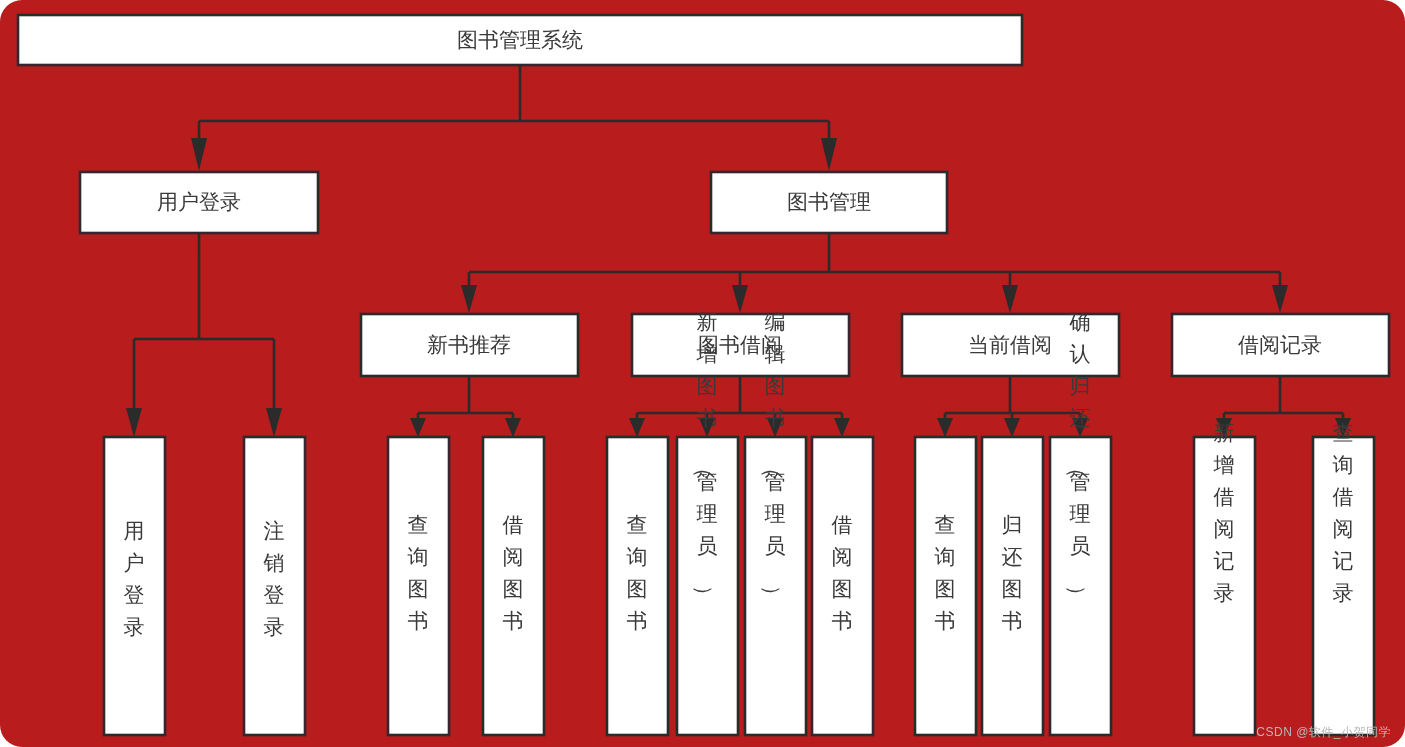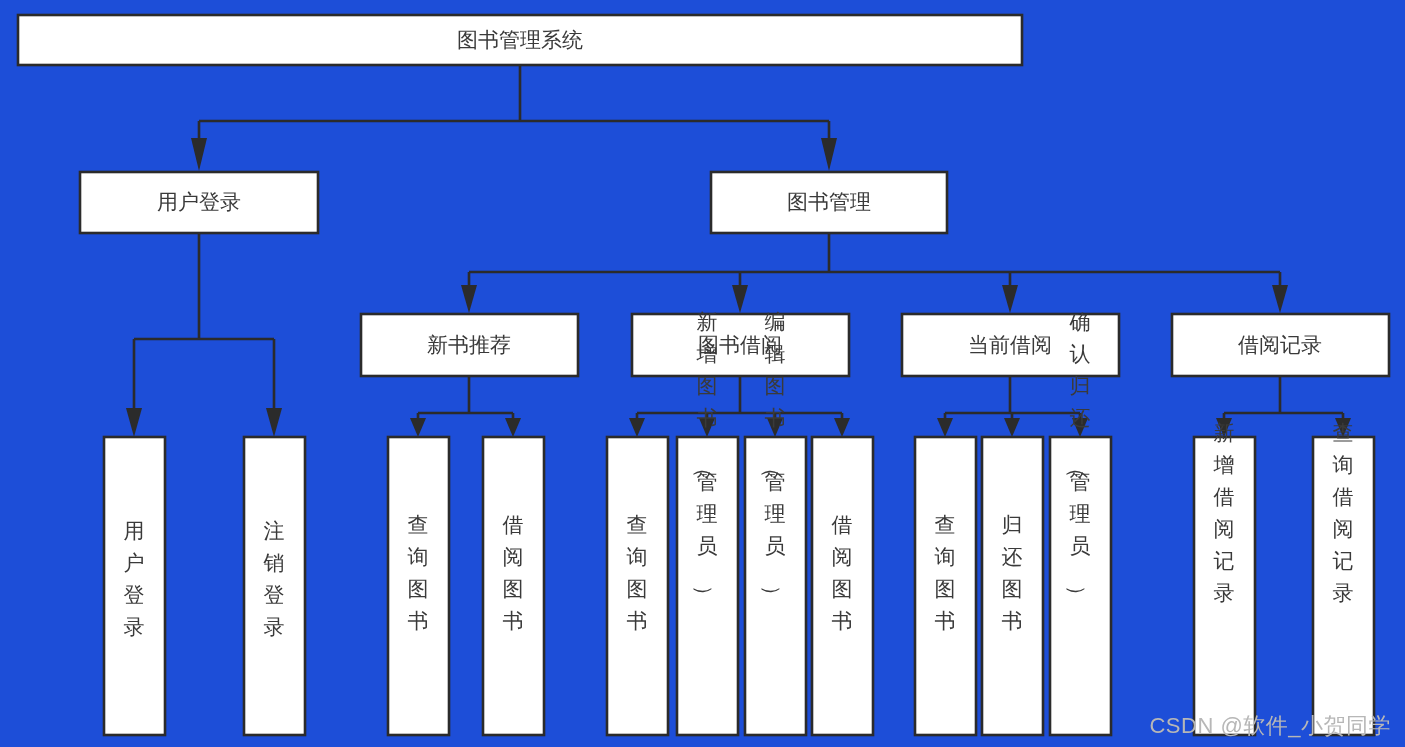--- a/index.html
+++ b/index.html
@@ -7,22 +7,23 @@
     padding: 0;
     background: #ffffff;
   }
   body {
     font-family: "Liberation Sans", "DejaVu Sans", sans-serif;
   }
   #diagram-root {
     position: relative;
     width: 1405px;
     height: 747px;
-    background: #1d4ed8;
+    background: #b91c1c;
     overflow: hidden;
+    border-radius: 22px;
   }
   svg.flow {
     position: absolute;
     left: 0;
     top: 0;
     width: 1405px;
     height: 747px;
   }
   .node-box {
     fill: #ffffff;
@@ -50,21 +51,21 @@
     font-family: "Liberation Sans", "DejaVu Sans", sans-serif;
     fill: #3a3a3a;
     font-size: 21px;
     text-anchor: middle;
   }
   .watermark {
     position: absolute;
     right: 14px;
     bottom: 6px;
     font-family: "Liberation Sans", "DejaVu Sans", sans-serif;
-    font-size: 22px;
+    font-size: 12px;
     color: #b7b7b7;
     letter-spacing: 0.5px;
     white-space: nowrap;
     user-select: none;
   }
 </style>
 </head>
 <body>
 
 <div id="diagram-root">

